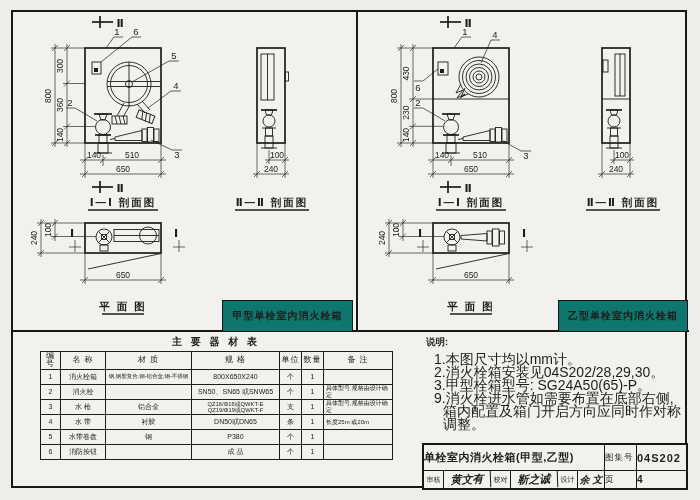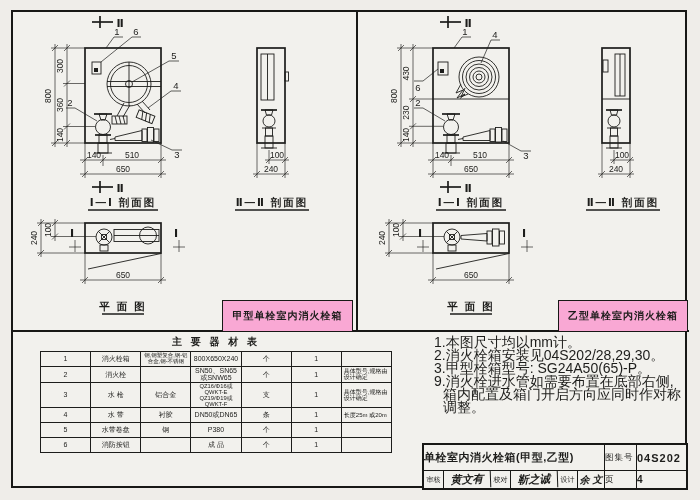--- a/index.html
+++ b/index.html
@@ -20,21 +20,21 @@
   svg text{fill:#1d1d1b;stroke:none;font-family:"Liberation Sans","DejaVu Sans",sans-serif;
     font-size:8.5px;text-anchor:middle;}
   svg text.viewlabel{font-size:10.5px;font-weight:bold;letter-spacing:2px;}
   svg text.cutnum{font-size:11px;font-weight:bold;}
   svg .callout text{font-size:9.5px;}
   svg .callout line{stroke-width:0.7;}
   svg .dim line{stroke-width:0.65;}
 
   .caption-box{position:absolute;top:300px;height:31px;border:1.6px solid #181816;border-bottom:none;
     box-sizing:border-box;display:flex;align-items:center;justify-content:center;
-    font-size:10px;font-weight:bold;letter-spacing:1px;background:#f9a8d4;}
+    font-size:10px;font-weight:bold;letter-spacing:1px;background:#0f766e;}
 
   
   .eqp{position:absolute;left:40px;top:335px;width:352px;}
   .eqp-title{text-align:center;font-size:10px;font-weight:bold;letter-spacing:3px;height:16px;line-height:14px;}
   table{border-collapse:collapse;table-layout:fixed;width:352px;}
   td,th{border:1px solid #1d1d1b;padding:0 1px;overflow:hidden;text-align:center;
     font-weight:normal;font-size:7px;line-height:1.05;height:15px;box-sizing:border-box;}
   tr.hdr th{font-size:8px;letter-spacing:1px;height:16px;}
   table{border:1.5px solid #1d1d1b;}
   td.c-mat1{font-size:5.5px;letter-spacing:0;}
@@ -464,20 +464,29 @@
   <span>甲型单栓室内消火栓箱</span>
 </div>
 <div class="caption-box" style="left:558px;width:130px;">
   <span>乙型单栓室内消火栓箱</span>
 </div>
 
 <div class="eqp">
   <div class="eqp-title">主 要 器 材 表</div>
   <table>
     <tbody>
+        <tr class="hdr">
+      <th style="width:20px">编号</th>
+      <th style="width:45px">名  称</th>
+      <th style="width:86px">材  质</th>
+      <th style="width:88px">规  格</th>
+      <th style="width:22px">单位</th>
+      <th style="width:22px">数量</th>
+      <th style="width:69px">备  注</th>
+    </tr>
     <tr>
       <td>1</td>
       <td>消火栓箱</td>
       <td class="c-mat1">钢,钢塑复合,钢-铝合金,钢-不锈钢</td>
       <td class="c-spec">800X650X240</td>
       <td>个</td>
       <td>1</td>
       <td class="c-rmk"></td>
     </tr>
     <tr>
@@ -524,20 +533,21 @@
       <td class="c-spec">成  品</td>
       <td>个</td>
       <td>1</td>
       <td class="c-rmk"></td>
     </tr>
   </tbody>
     </table>
 </div>
 
 <div class="notes">
+  <div class="notes-title">说明:</div>
   <div class="note-item">1.本图尺寸均以mm计。</div>
   <div class="note-item">2.消火栓箱安装见04S202/28,29,30。</div>
   <div class="note-item">3.甲型栓箱型号: SG24A50(65)-P。</div>
   <div class="note-item">9.消火栓进水管如需要布置在底部右侧, 箱内配置及箱门开启方向应同时作对称调整。</div>
 </div>
 
 <div class="tblock">
   <div class="tb-cell tb-title">
     <span>单栓室内消火栓箱(甲型,乙型)</span>
   </div>

